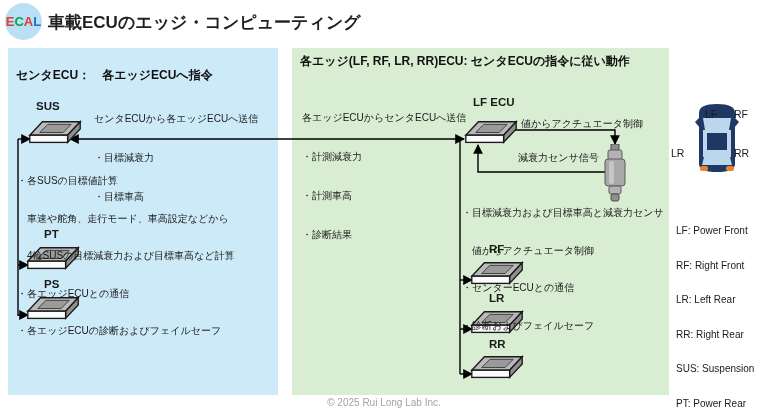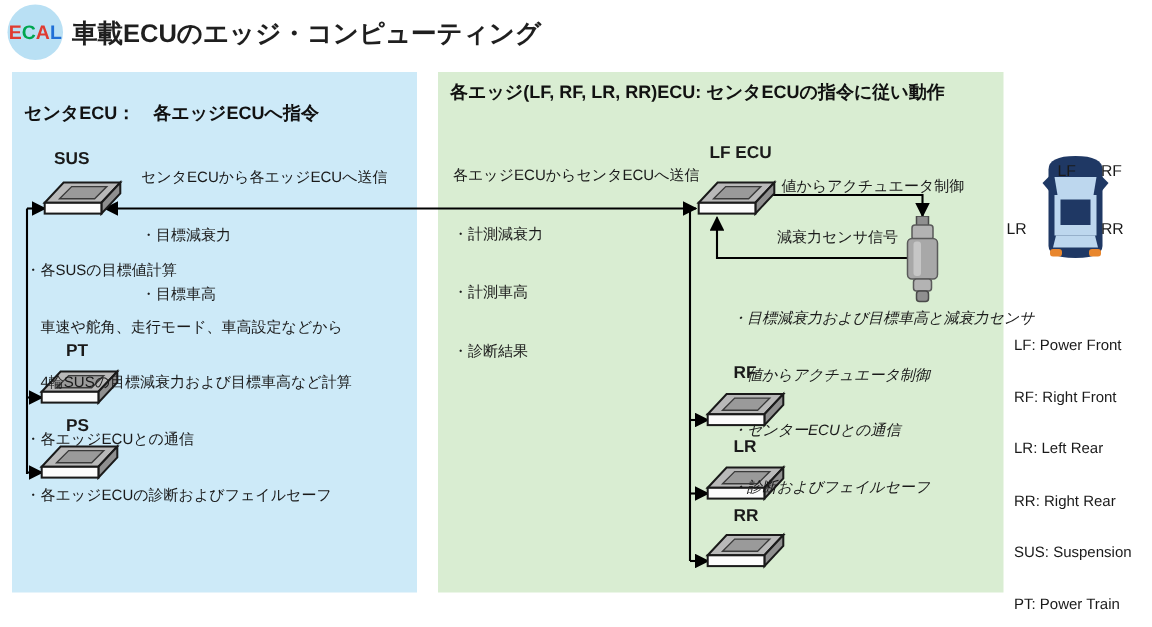--- a/index.html
+++ b/index.html
@@ -141,21 +141,21 @@
 
   <svg class="abs actuator-svg" style="left:600px; top:144px;" viewBox="0 0 30 58">
     <rect x="11" y="0" width="8" height="7" fill="#8f8f8f" stroke="#4a4a4a"></rect>
     <rect x="8" y="6" width="14" height="10" rx="2" fill="#b3b3b3" stroke="#5a5a5a"></rect>
     <rect x="5" y="15" width="20" height="27" rx="3" fill="#a8a8a8" stroke="#5a5a5a"></rect>
     <rect x="9" y="17" width="5" height="23" rx="2" fill="#c6c6c6" stroke="none"></rect>
     <rect x="9" y="42" width="12" height="8" rx="2" fill="#b3b3b3" stroke="#5a5a5a"></rect>
     <rect x="11" y="50" width="8" height="7" rx="2" fill="#8f8f8f" stroke="#4a4a4a"></rect>
   </svg>
 
-  <div class="abs blist" style="left:488px; top:182px;font-style:italic;">
+  <div class="abs blist" style="left:462px; top:182px;">
     <div>・目標減衰力および目標車高と減衰力センサ</div>
     <div>　値からアクチュエータ制御</div>
     <div>・センターECUとの通信</div>
     <div>・診断およびフェイルセーフ</div>
   </div>
 
   <div class="abs chip-label" style="left:489px; top:243px;">RF</div>
   <svg class="abs chip" style="left:470px; top:258px;" viewBox="0 0 60 34">
       <use href="#chip"></use>
     </svg>
@@ -185,18 +185,19 @@
   <div class="abs corner-label" style="left:734px; top:108px;">RF</div>
   <div class="abs corner-label" style="left:671px; top:147px;">LR</div>
   <div class="abs corner-label" style="left:734px; top:147px;">RR</div>
 
   <div class="abs legend" style="left:676px; top:202px;">
     <div>LF: Power Front</div>
     <div>RF: Right Front</div>
     <div>LR: Left Rear</div>
     <div>RR: Right Rear</div>
     <div>SUS: Suspension</div>
-    <div>PT: Power Train</div>
+    <div>PT: Power Rear</div>
     
   </div>
 
+  <div class="abs footer">© 2025 Rui Long Lab Inc.</div>
 
 </div>
 
 </body></html>

